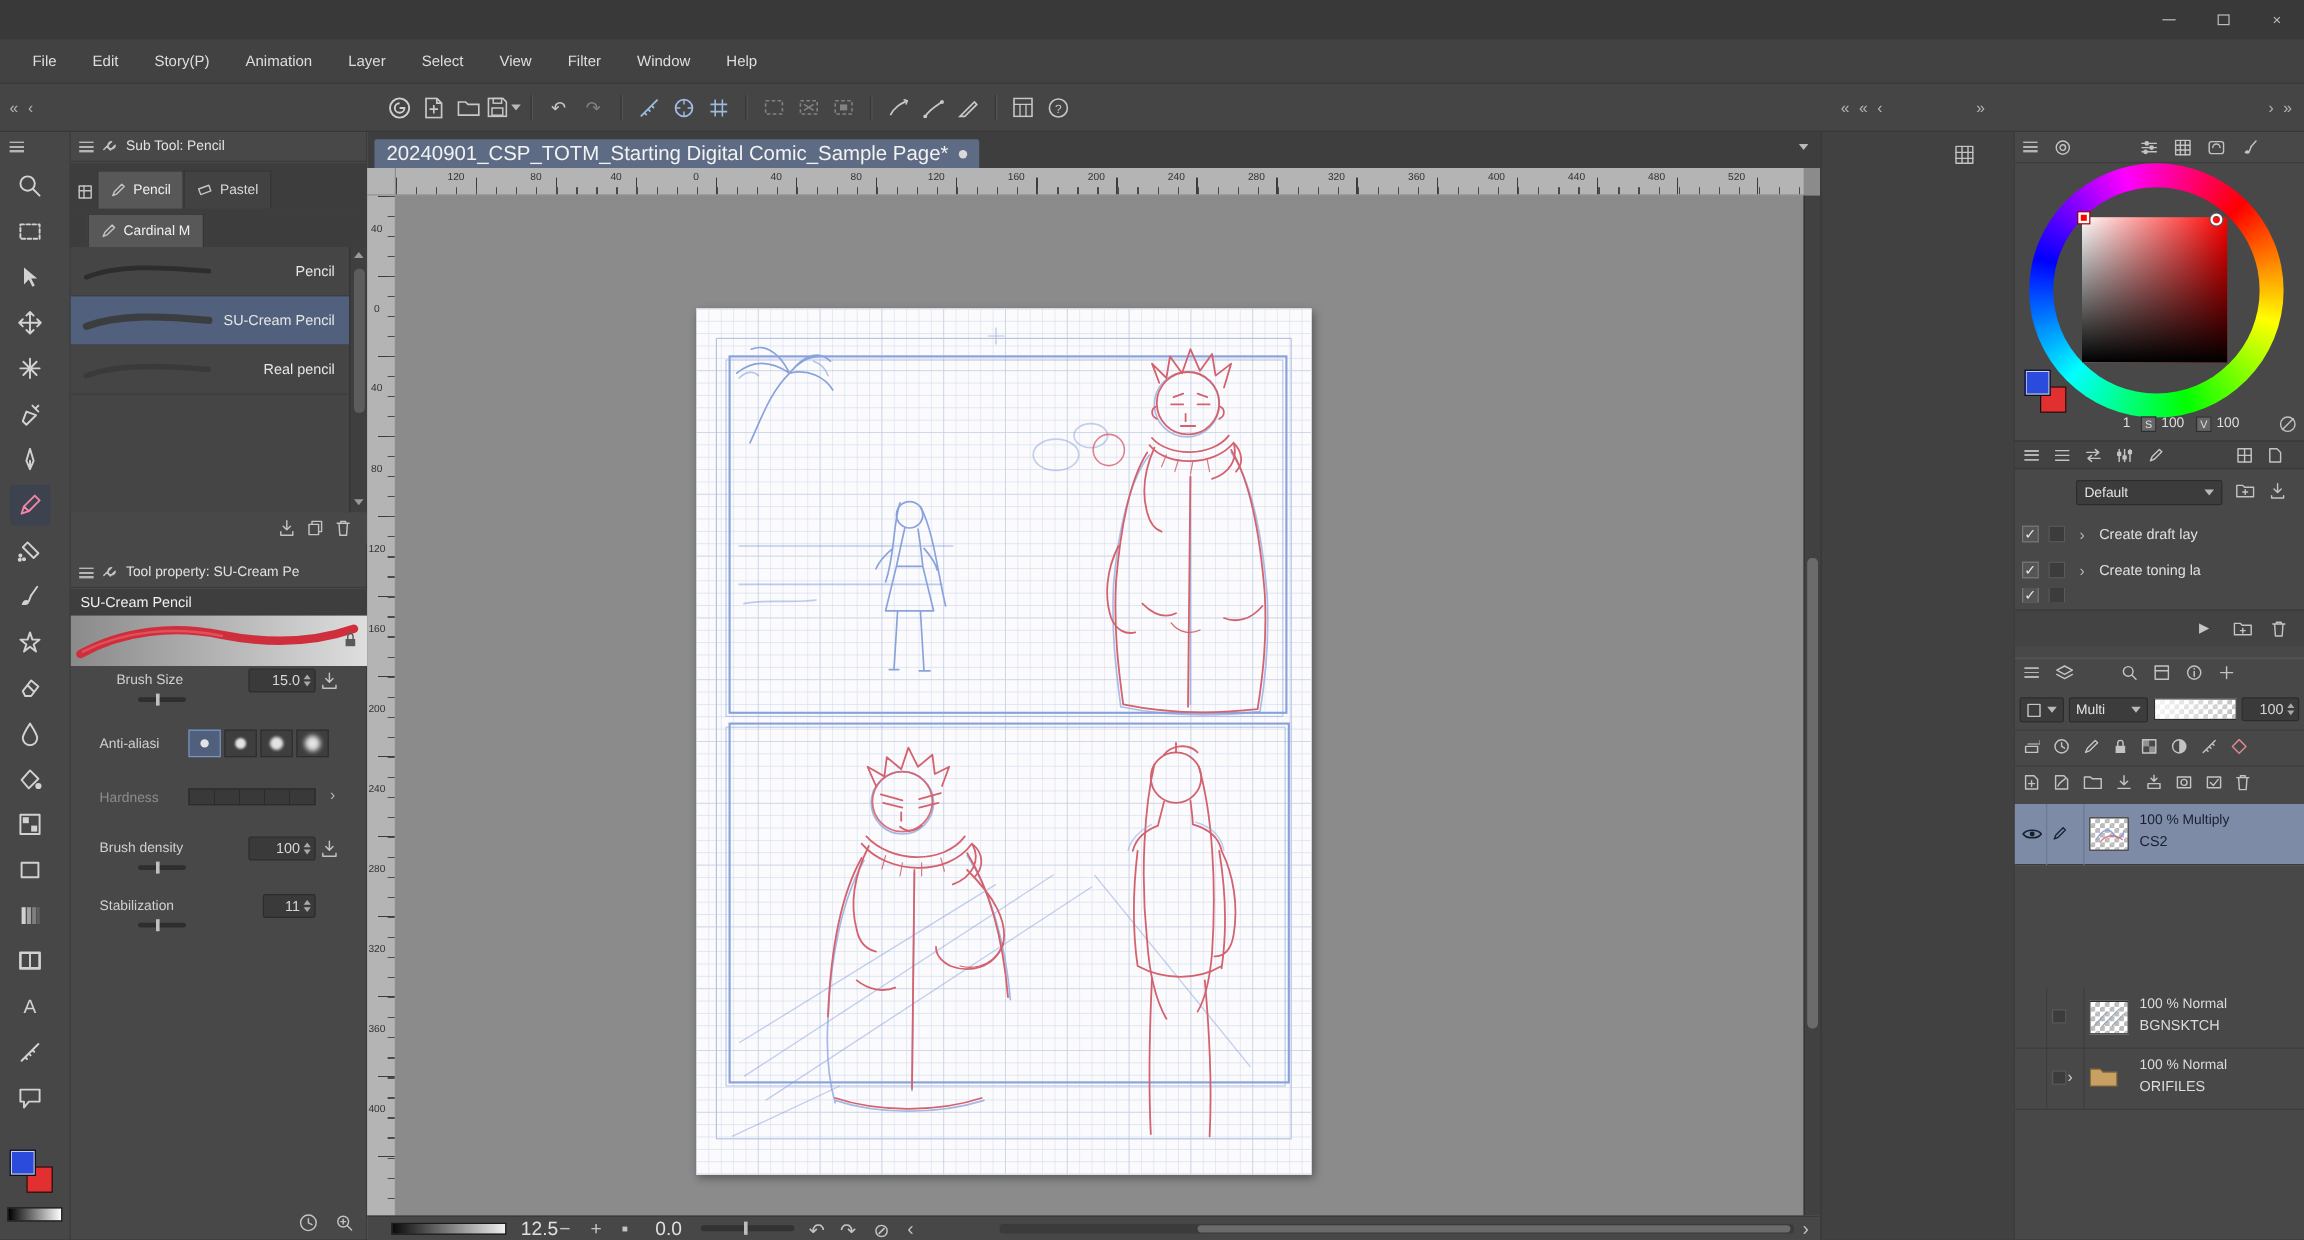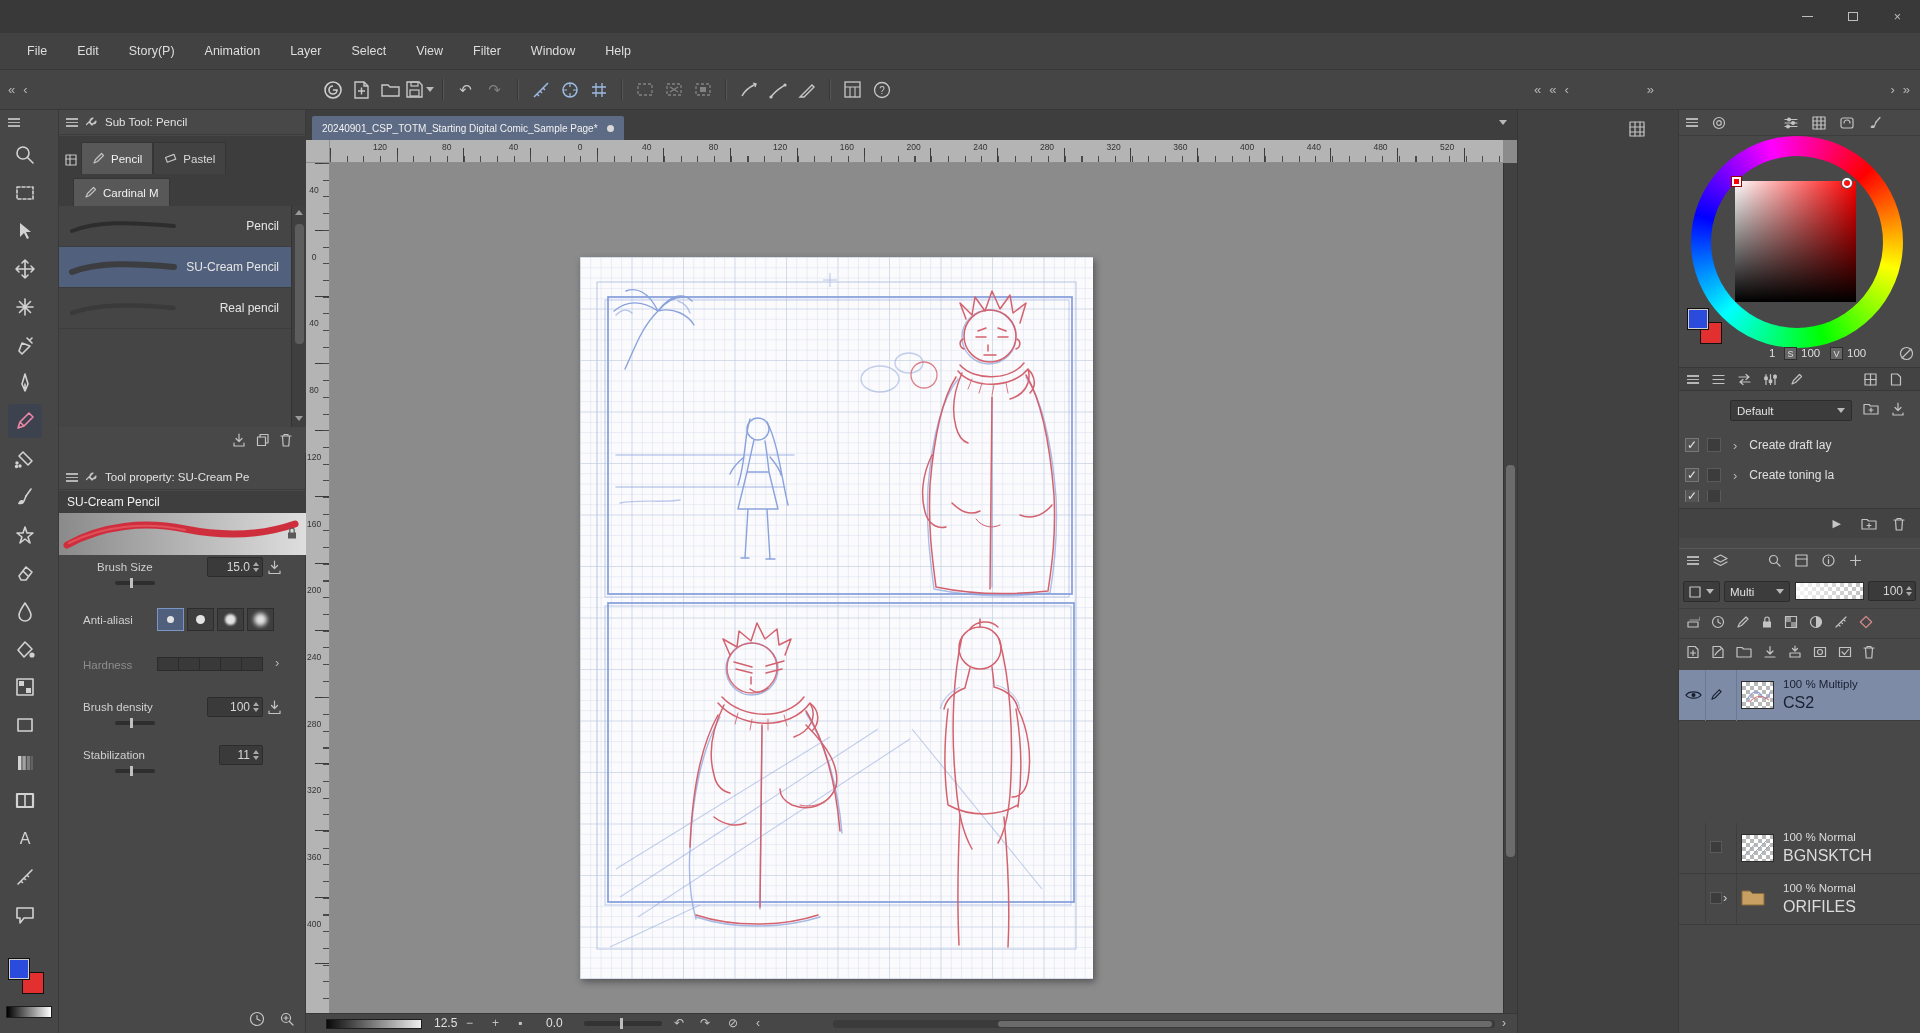--- a/index.html
+++ b/index.html
@@ -78,39 +78,39 @@
   #tp-preview{position:absolute;left:0;top:48px;width:247px;height:42px;background:linear-gradient(to right,#8a8a8a,#dedede)}
   .tp-label{position:absolute;font-size:11.5px;color:#d0d0d0}
   .tp-label.dim{color:#8d8d8d}
   .aa-btn{position:absolute;width:27px;height:23px;background:#3e3e3e;border:1px solid #2d2d2d;display:flex;align-items:center;justify-content:center}
   .aa-btn.selected{background:#50607c;border-color:#7b95c4}
   .aa-dot{border-radius:50%;background:#e3e3e3;display:block}
 
   
   #canvas-region{position:absolute;left:306px;top:110px;width:1211px;height:923px;background:#8b8b8b}
   #tabbar{position:absolute;left:0;top:0;width:1211px;height:30px;background:#3e3e3e;display:flex;align-items:center}
-  #doc-tab{height:24px;margin:6px 0 0 6px;background:#5d6b84;display:flex;align-items:center;padding:0 10px;font-size:10px;color:#f2f2f2;border-radius:2px 2px 0 0}
+  #doc-tab{height:24px;margin:6px 0 0 6px;background:#5d6b84;display:flex;align-items:center;padding:0 10px;font-size:17px;color:#f2f2f2;border-radius:2px 2px 0 0}
   .tab-dot{width:7px;height:7px;border-radius:50%;background:#d9d9d9;margin-left:9px}
   #tab-dd{position:absolute;right:10px;top:10px}
   #ruler-corner{position:absolute;left:0;top:30px;width:24px;height:23px;background:#b4b4b4;border-right:1px solid #8e8e8e;border-bottom:1px solid #8e8e8e}
   #ruler-top{position:absolute;left:24px;top:30px;width:1173px;height:23px;background:#b4b4b4;border-bottom:1px solid #8e8e8e;overflow:hidden;
      background-image:repeating-linear-gradient(90deg,#4a4a4a 0 1px,transparent 1px 16.7px),repeating-linear-gradient(90deg,#3c3c3c 0 1px,transparent 1px 66.7px);
      background-size:100% 6px,100% 14px;background-position:bottom left,bottom left;background-repeat:no-repeat}
   #ruler-left{position:absolute;left:0;top:53px;width:24px;height:850px;background:#b4b4b4;border-right:1px solid #8e8e8e;overflow:hidden;
      background-image:repeating-linear-gradient(180deg,#4a4a4a 0 1px,transparent 1px 16.7px),repeating-linear-gradient(180deg,#3c3c3c 0 1px,transparent 1px 66.7px);
      background-size:6px 100%,14px 100%;background-position:right top,right top;background-repeat:no-repeat}
   .rnum{position:absolute;top:2px;transform:translateX(-50%);font-size:8.5px;color:#333}
   .rnum-l{position:absolute;left:1px;width:14px;text-align:center;font-size:8.5px;color:#333}
   #viewport{position:absolute;left:24px;top:53px;width:1173px;height:850px;background:#8b8b8b;overflow:hidden}
   #page{position:absolute;left:250px;top:94px;width:513px;height:722px;background:#fbfbfd;box-shadow:2px 3px 7px rgba(0,0,0,.38)}
   #vscroll{position:absolute;left:1197px;top:53px;width:14px;height:850px;background:#414141;border-left:1px solid #333}
   #vscroll .thumb{position:absolute;left:2px;top:302px;width:9px;height:392px;background:#6b6b6b;border-radius:4px}
   #statusbar{position:absolute;left:0;top:903px;width:1211px;height:20px;background:#474747;border-top:1px solid #383838;font-size:11px;color:#cfcfcf}
   #zoom-slider{position:absolute;left:20px;top:5px;width:96px;height:10px;border:1px solid #1c1c1c;background:linear-gradient(to right,#0a0a0a,#efefef)}
-  .sb-glyph{position:absolute;top:2px;color:#c4c4c4;font-size:12px}
+  .sb-glyph{position:absolute;top:2px;color:#c4c4c4;font-size:16px}
   #rot-slider{position:absolute;left:278px;top:7px;width:78px;height:5px;background:#333;border-radius:2px}
   #rot-slider i{position:absolute;left:36px;top:-3px;width:3px;height:11px;background:#bdbdbd;display:block}
   #hscroll{position:absolute;left:527px;top:6px;width:662px;height:8px;background:#3b3b3b;border-radius:3px}
   #hscroll .thumb{position:absolute;left:165px;top:1px;width:494px;height:6px;background:#6b6b6b;border-radius:3px}
 
   
   #dock-gap{position:absolute;left:1517px;top:110px;width:161px;height:923px;background:#414141;border-left:1px solid #363636}
 
   
   #right-dock{position:absolute;left:1678px;top:110px;width:242px;height:923px;background:#484848;border-left:1px solid #3a3a3a}
@@ -138,21 +138,21 @@
   #opacity-slider{position:absolute;left:116px;top:4px;width:69px;height:18px;border:1px solid #2c2c2c}
   #opacity-slider::after{content:"";position:absolute;inset:0;background:linear-gradient(to right,rgba(255,255,255,.85),rgba(255,255,255,.1))}
   #opacity-val{position:absolute;left:189px;top:3px;width:48px}
   .ltool-row{position:absolute;left:0;width:242px;height:26px;display:flex;align-items:center;gap:11px;padding:0 7px;border-top:1px solid #3e3e3e}
   .layer-row{position:absolute;left:0;width:242px;height:51px;border-bottom:1px solid #3c3c3c;color:#dcdcdc}
   .layer-row.selected{background:#7e8ba7;color:#182030}
   .lr-eye{position:absolute;left:5px;top:18px;width:18px;height:14px;color:inherit}
   .lr-col2{position:absolute;left:31px;top:18px}
   .lr-thumb{position:absolute;left:62px;top:11px;width:33px;height:28px;border:1px solid #2c2c2c}
   .lr-meta{position:absolute;left:104px;top:8px;font-size:11.5px}
-  .lr-name{position:absolute;left:104px;top:24px;font-size:16px}
+  .lr-name{position:absolute;left:104px;top:24px;font-size:12px}
   .lr-sep1{position:absolute;left:26px;top:0;width:1px;height:51px;background:#3e3e3e}
   .lr-sep2{position:absolute;left:57px;top:0;width:1px;height:51px;background:#3e3e3e}
   .layer-row.selected .lr-sep1,.layer-row.selected .lr-sep2{background:#6b7994}
   .expander{position:absolute;left:44px;top:16px;color:#d0d0d0;font-size:13px}
   .paper-badge{position:absolute;left:101px;top:12px}
 </style>
 </head>
 <body>
 
 <div id="app">

